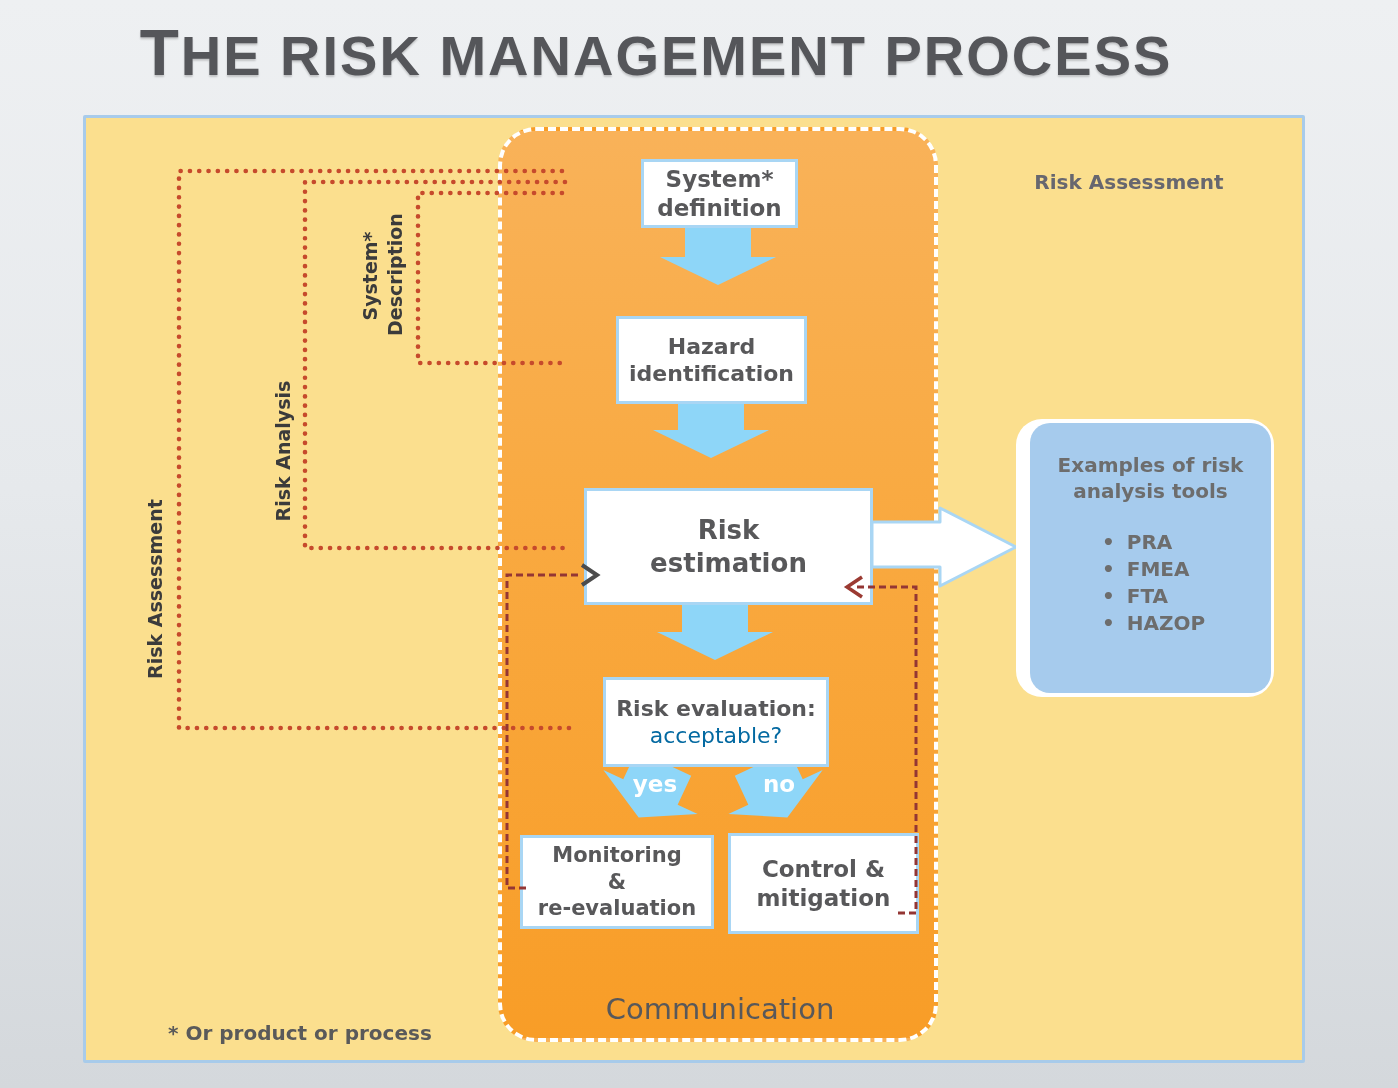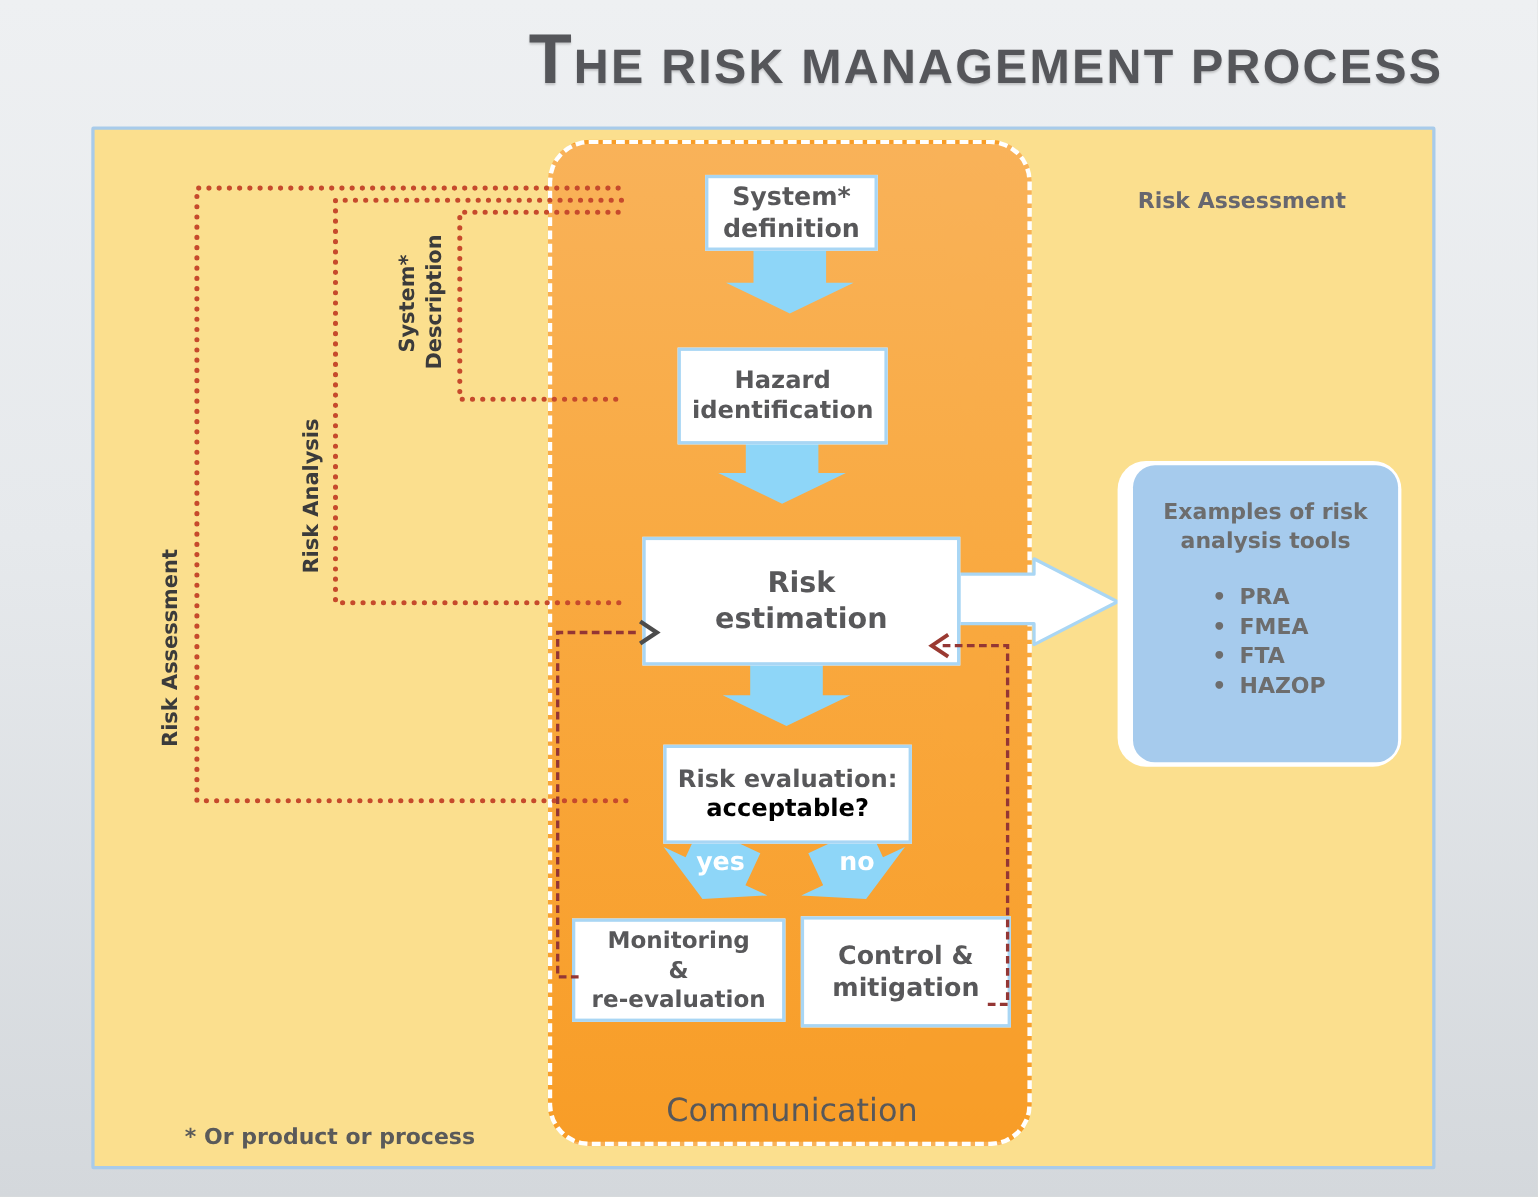--- a/index.html
+++ b/index.html
@@ -3,22 +3,22 @@
 <meta charset="utf-8">
 <style>
   html,body{margin:0;padding:0;background:#d9dcdf;}
   .stage{
     position:relative;width:1398px;height:1088px;overflow:hidden;
     background:linear-gradient(180deg,#eef0f2 0%,#e6e9ec 45%,#d4d8dc 100%);
     font-family:"DejaVu Sans",sans-serif;
   }
   
   .title{
-    position:absolute;left:0;top:16px;width:1312px;text-align:right;
-    font-family:"Liberation Sans",sans-serif;font-weight:bold;font-size:44px;
+    position:absolute;left:0;top:16px;width:1312px;text-align:center;
+    font-family:"Liberation Sans",sans-serif;font-weight:bold;font-size:56px;
     letter-spacing:2px;color:#55565a;text-shadow:0 2px 2px rgba(0,0,0,.18);
   }
   .title::first-letter{font-size:64px;}
   
   .outer-panel{
     position:absolute;left:83px;top:115px;width:1222px;height:948px;
     box-sizing:border-box;background:#fbdf8e;border:3px solid #a8cbea;border-radius:2px;
     z-index:1;
   }
   
@@ -41,21 +41,21 @@
   .node{
     position:absolute;box-sizing:border-box;background:#ffffff;border:3px solid #a9d6f4;
     color:#58585a;font-weight:bold;display:flex;flex-direction:column;
     align-items:center;justify-content:center;text-align:center;line-height:1.24;
     z-index:4;
   }
   .node-sysdef{left:641px;top:159px;width:157px;height:69px;font-size:23px;}
   .node-hazard{left:616px;top:316px;width:191px;height:88px;font-size:22px;}
   .node-riskest{left:584px;top:488px;width:289px;height:117px;font-size:26px;}
   .node-riskeval{left:603px;top:677px;width:226px;height:90px;font-size:22px;}
-  .node-riskeval .soft{font-weight:bold;color:#000000;}
+  .node-riskeval .soft{font-weight:normal;color:#0369a1;}
   .node-monitoring{left:520px;top:835px;width:194px;height:94px;font-size:21px;line-height:1.26;}
   .node-control{left:728px;top:833px;width:191px;height:101px;font-size:23px;}
   
   .branch-label{position:absolute;z-index:5;color:#ffffff;font-weight:bold;font-size:23px;text-align:center;}
   .yes-label{left:631px;top:771px;width:48px;}
   .no-label{left:757px;top:771px;width:44px;}
   
   .vlabel{
     position:absolute;z-index:4;transform:rotate(-90deg);
     font-weight:bold;color:#3b3b3b;text-align:center;white-space:nowrap;font-size:19px;

